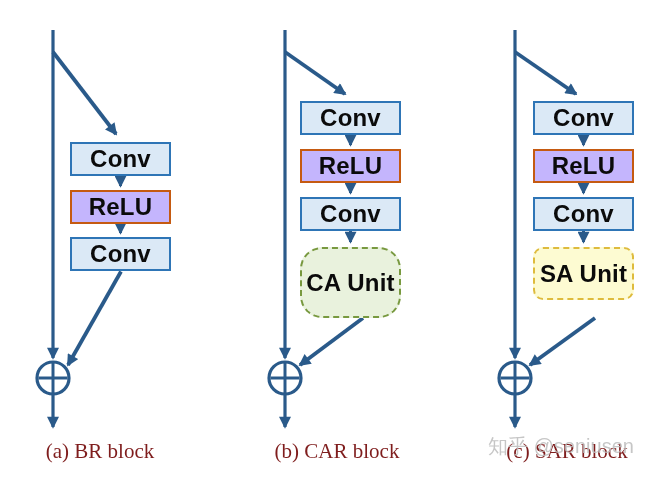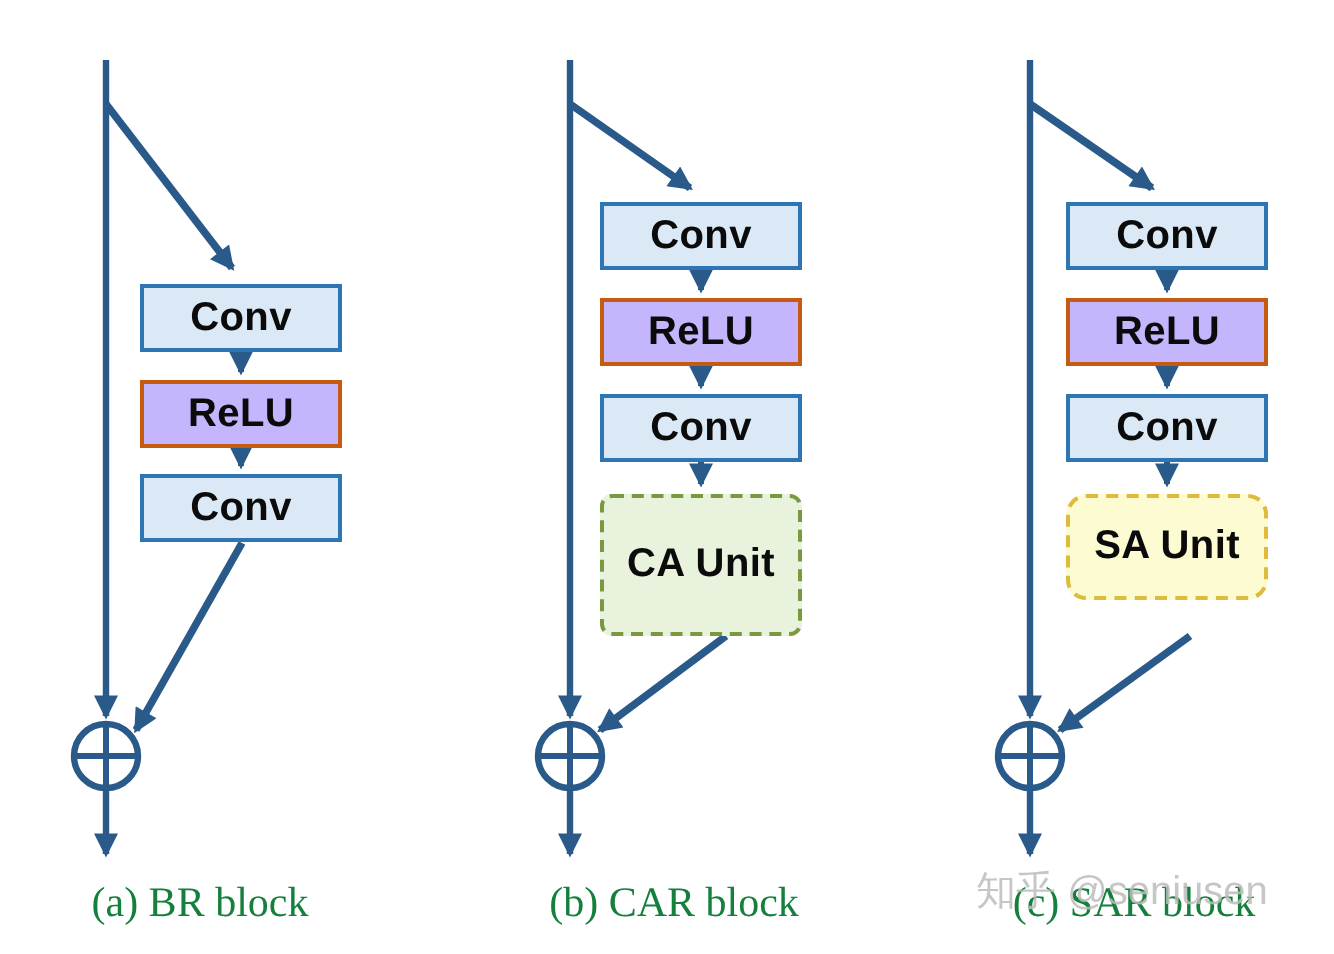--- a/index.html
+++ b/index.html
@@ -6,30 +6,30 @@
   .stage{
     position:relative;width:667px;height:477px;background:#ffffff;overflow:hidden;
     font-family:"Liberation Sans",sans-serif;
   }
   .wires{position:absolute;left:0;top:0;z-index:1;}
   .box{
     position:absolute;z-index:2;display:flex;align-items:center;justify-content:center;
     box-sizing:border-box;
   }
   .box .box-label{
-    font-family:"Liberation Sans",sans-serif;font-weight:bold;font-size:20px;
+    font-family:"Liberation Sans",sans-serif;font-weight:bold;font-size:24px;
     color:#0b0b0b;letter-spacing:0.2px;
   }
   .box.conv{background:#dbe9f6;border:2px solid #2e75b6;}
   .box.relu{background:#c4b5fd;border:2px solid #c55a11;}
-  .box.ca{background:#e9f2dd;border:2.5px dashed #78993f;border-radius:6px;}
+  .box.ca{background:#e9f2dd;border:2.5px dashed #78993f;border-radius:22px;}
   .box.sa{background:#fdfbd2;border:2.5px dashed #debb3d;border-radius:10px;}
   .caption{
     position:absolute;z-index:3;width:160px;text-align:center;
-    font-family:"Liberation Serif",serif;font-size:21px;color:#15803d;line-height:24px;
+    font-family:"Liberation Serif",serif;font-size:21px;color:#7f1d1d;line-height:24px;
     white-space:nowrap;
   }
   .watermark{
     position:absolute;z-index:5;left:488px;top:435px;width:178px;
     font-family:"Liberation Sans",sans-serif;font-size:20px;line-height:22px;
     color:#bdbdbd;opacity:0.85;white-space:nowrap;pointer-events:none;
   }
 </style>
 </head>
 <body>

